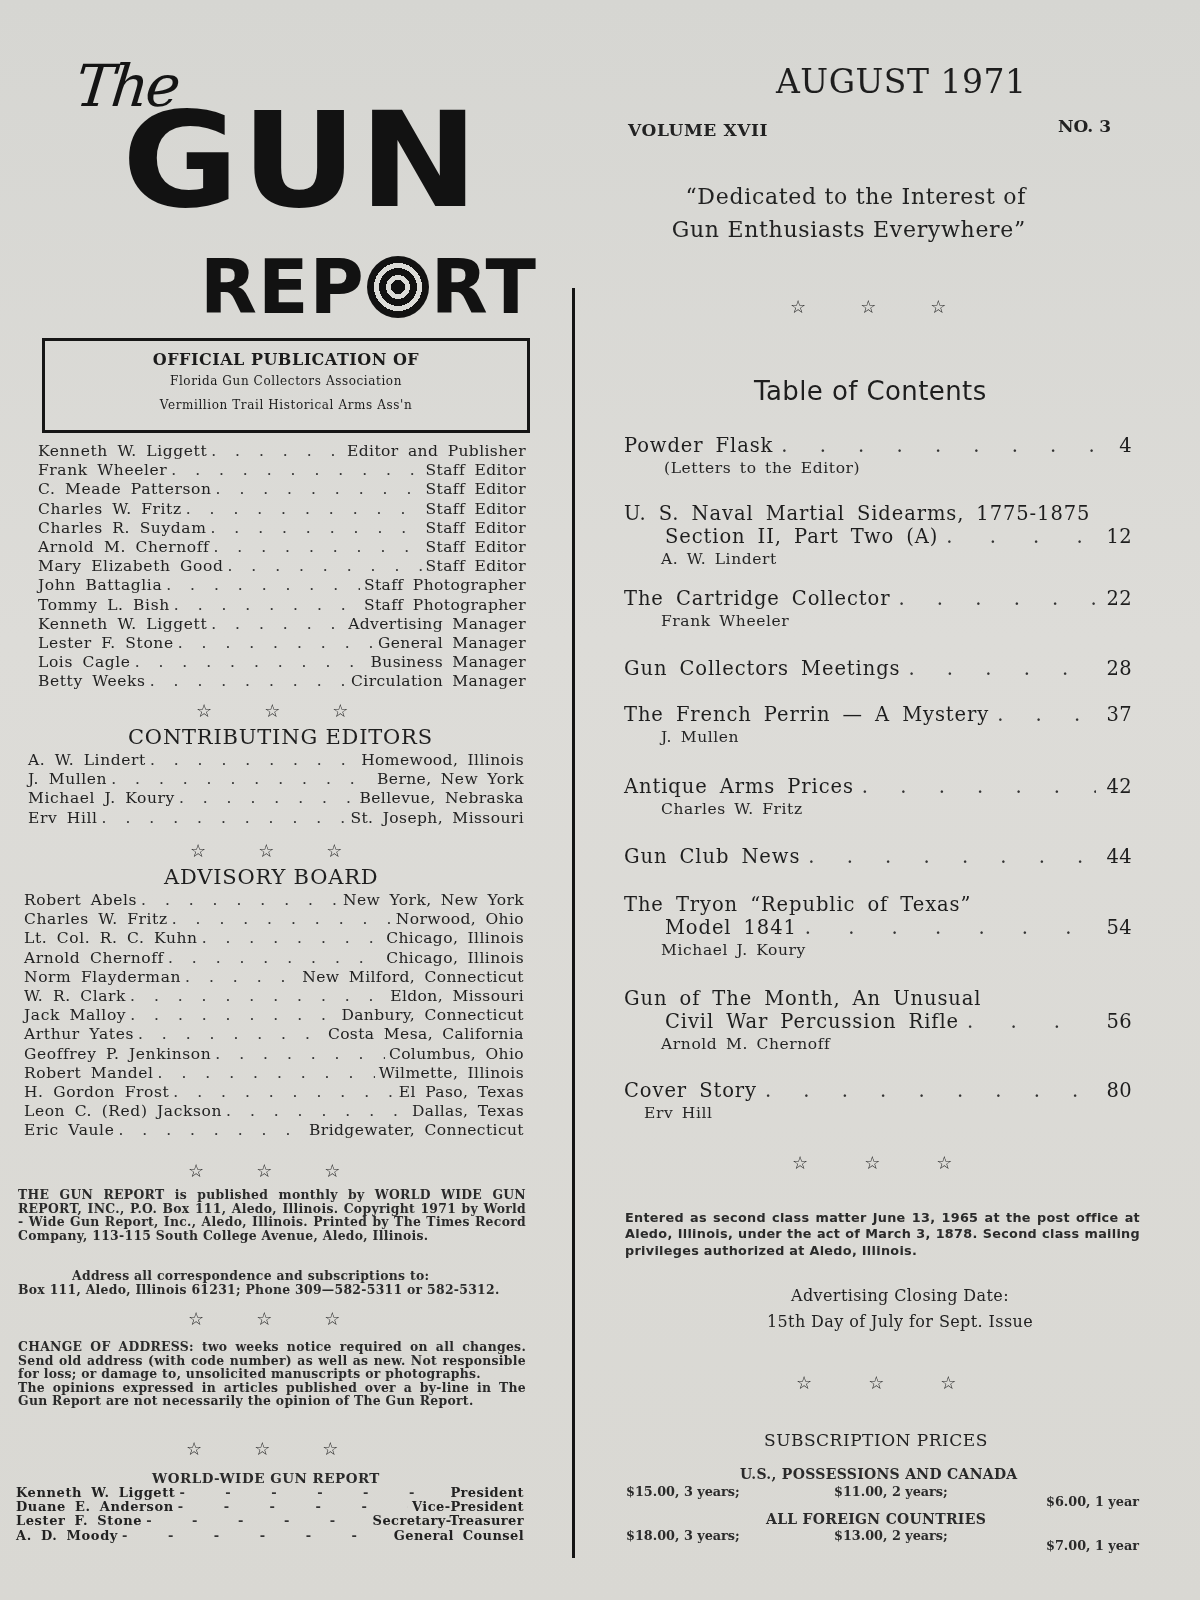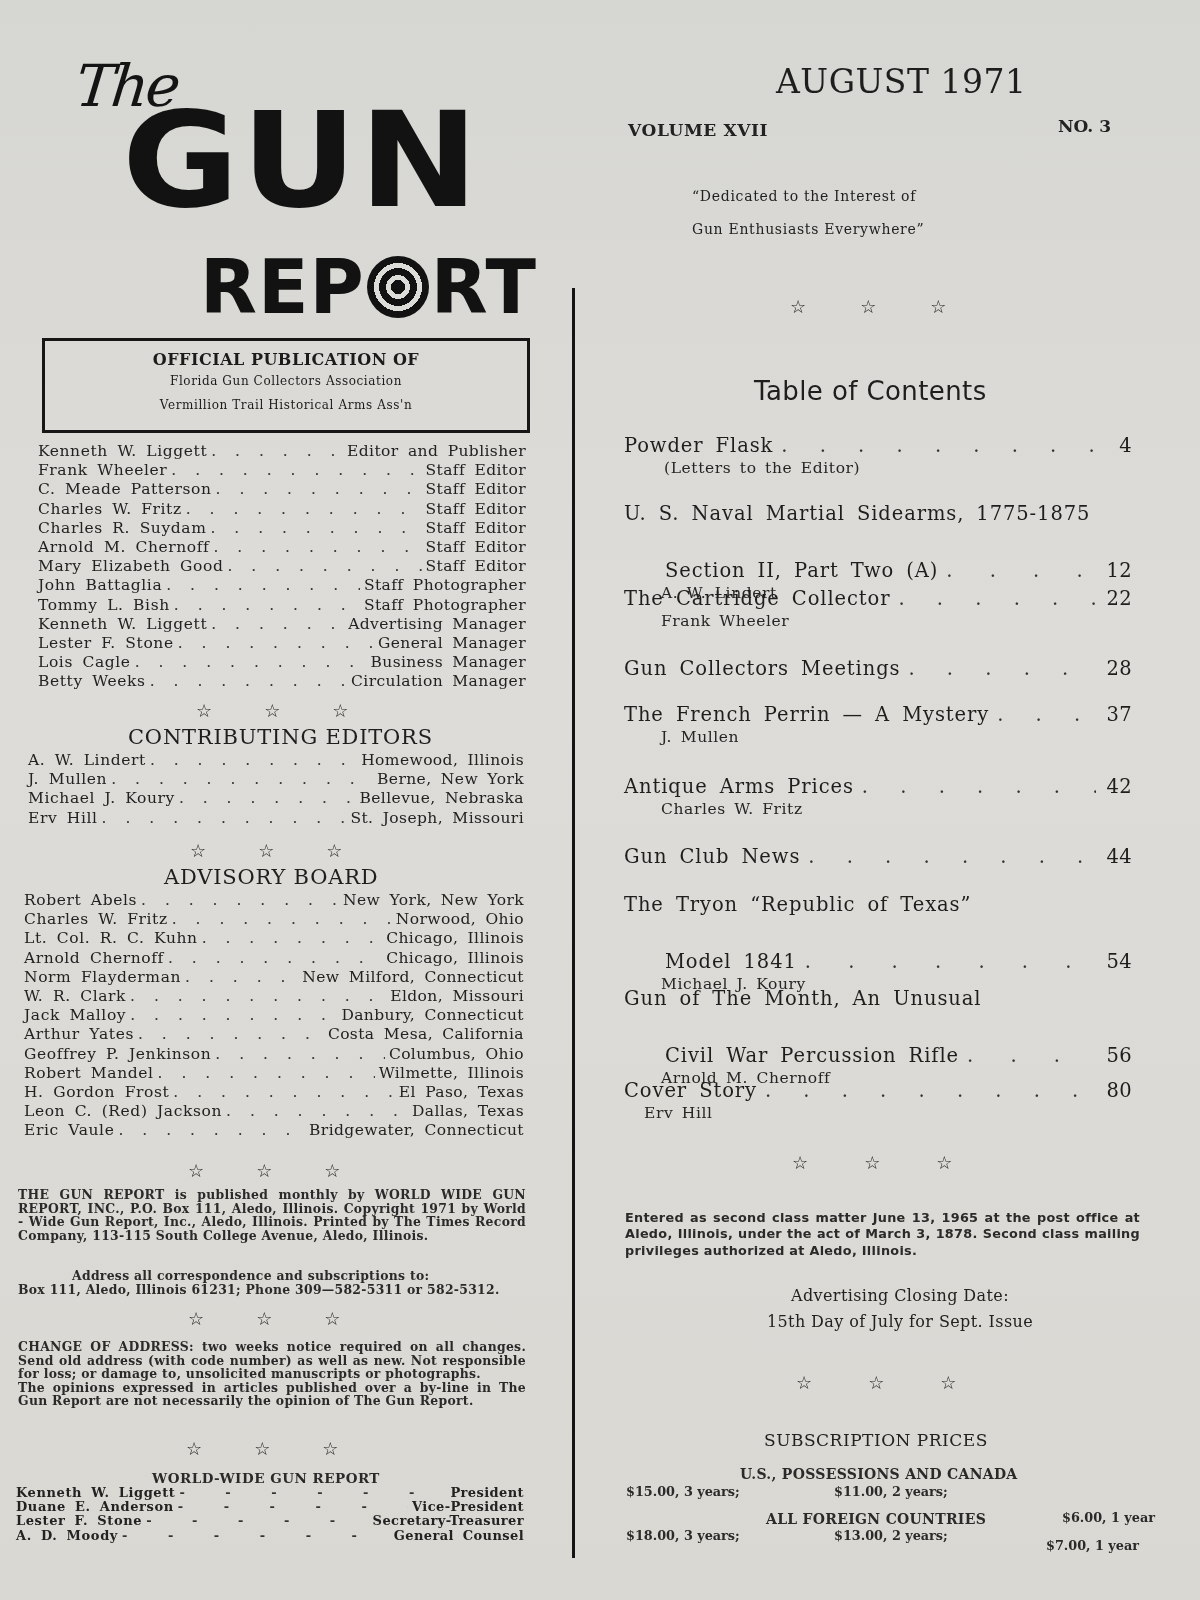--- a/index.html
+++ b/index.html
@@ -71,29 +71,29 @@
   .officers { left: 16px; top: 1486px; width: 508px; font-size: 13px; line-height: 14.2px; font-weight: bold; }
   .officers .dots { letter-spacing: 18px; }
   .officers .dots::before { content: "- - - - - - - - - - - - - - - -"; }
 
   .divider { position: absolute; left: 572px; top: 288px; width: 3px; height: 1270px; background: #141414; }
 
   
   .issue-date { position: absolute; left: 776px; top: 62px; font-size: 33px; letter-spacing: 0.5px; color: #1e1e1e; }
   .volume { position: absolute; left: 628px; top: 120px; font-size: 17px; font-weight: bold; letter-spacing: 0.6px; color: #222; }
   .issue-no { position: absolute; left: 1058px; top: 116px; font-size: 17px; font-weight: bold; color: #222; }
-  .motto { position: absolute; left: 692px; top: 180px; width: 400px; text-align: left; font-size: 14px; line-height: 33px; letter-spacing: 0.7px; color: #222; }
+  .motto { position: absolute; left: 626px; top: 180px; width: 400px; text-align: right; font-size: 22px; line-height: 33px; letter-spacing: 0.7px; color: #222; }
 
   .toc-title { position: absolute; left: 754px; top: 376px; font-family: "DejaVu Sans", sans-serif; font-size: 26px; letter-spacing: 0.4px; color: #1e1e1e; }
 
   .toc { position: absolute; left: 624px; width: 508px; font-size: 19.5px; color: #1e1e1e; }
   .toc .row .name { letter-spacing: 0.9px; word-spacing: 5px; }
   .toc .row .dots { letter-spacing: 13px; margin: 0 8px; }
   .toc .row .value { min-width: 28px; text-align: right; }
-  .toc .cont { padding-left: 41px; letter-spacing: 0.9px; word-spacing: 5px; margin-top: 34px; }
+  .toc .cont { padding-left: 41px; letter-spacing: 0.9px; word-spacing: 5px; }
   .toc .author { font-size: 15.5px; letter-spacing: 0.6px; word-spacing: 3px; padding-left: 37px; margin-top: 2px; color: #252525; }
 
   .entered { position: absolute; left: 625px; top: 1210px; width: 515px; font-size: 12.8px; line-height: 16.4px; font-weight: bold; font-family: "DejaVu Sans", sans-serif; color: #2a2a2a; text-align: justify; letter-spacing: 0.3px; }
   .ad-closing { position: absolute; left: 700px; top: 1283px; width: 400px; text-align: center; font-size: 16px; line-height: 26px; letter-spacing: 0.4px; color: #222; }
 
   .subs-head { position: absolute; left: 764px; top: 1430px; font-size: 17px; letter-spacing: 0.5px; color: #222; }
   .subs-region { position: absolute; font-size: 14px; font-weight: bold; letter-spacing: 0.3px; color: #2a2a2a; }
   .subs-row { position: absolute; left: 626px; width: 520px; font-size: 12.8px; font-weight: bold; color: #2a2a2a; }
   .subs-row span { position: absolute; white-space: nowrap; }
 </style>
@@ -471,21 +471,21 @@
     <span>☆</span>
     <span>☆</span>
   </div>
 
   <div class="subs-head">SUBSCRIPTION PRICES</div>
 
   <div class="subs-region" style="left:740px; top:1466px;">U.S., POSSESSIONS AND CANADA</div>
   <div class="subs-row" style="top:1484px;">
     <span style="left:0;">$15.00, 3 years;</span>
     <span style="left:208px;">$11.00, 2 years;</span>
-    <span style="left:436px; top:10px;margin-top:16px;">$6.00, 1 year</span>
+    <span style="left:420px; top:10px;">$6.00, 1 year</span>
   </div>
 
   <div class="subs-region" style="left:766px; top:1511px;">ALL FOREIGN COUNTRIES</div>
   <div class="subs-row" style="top:1528px;">
     <span style="left:0;">$18.00, 3 years;</span>
     <span style="left:208px;">$13.00, 2 years;</span>
     <span style="left:420px; top:10px;">$7.00, 1 year</span>
   </div>
 
 </div>

